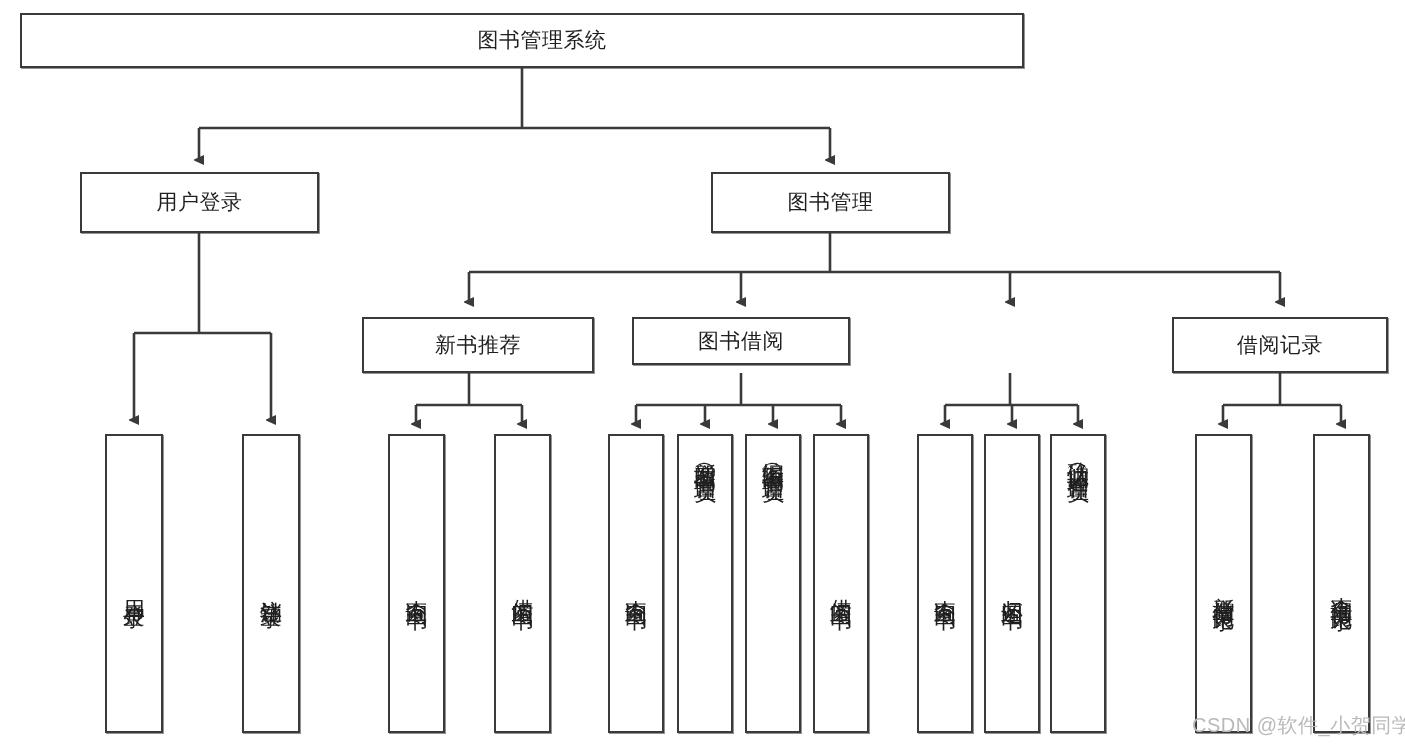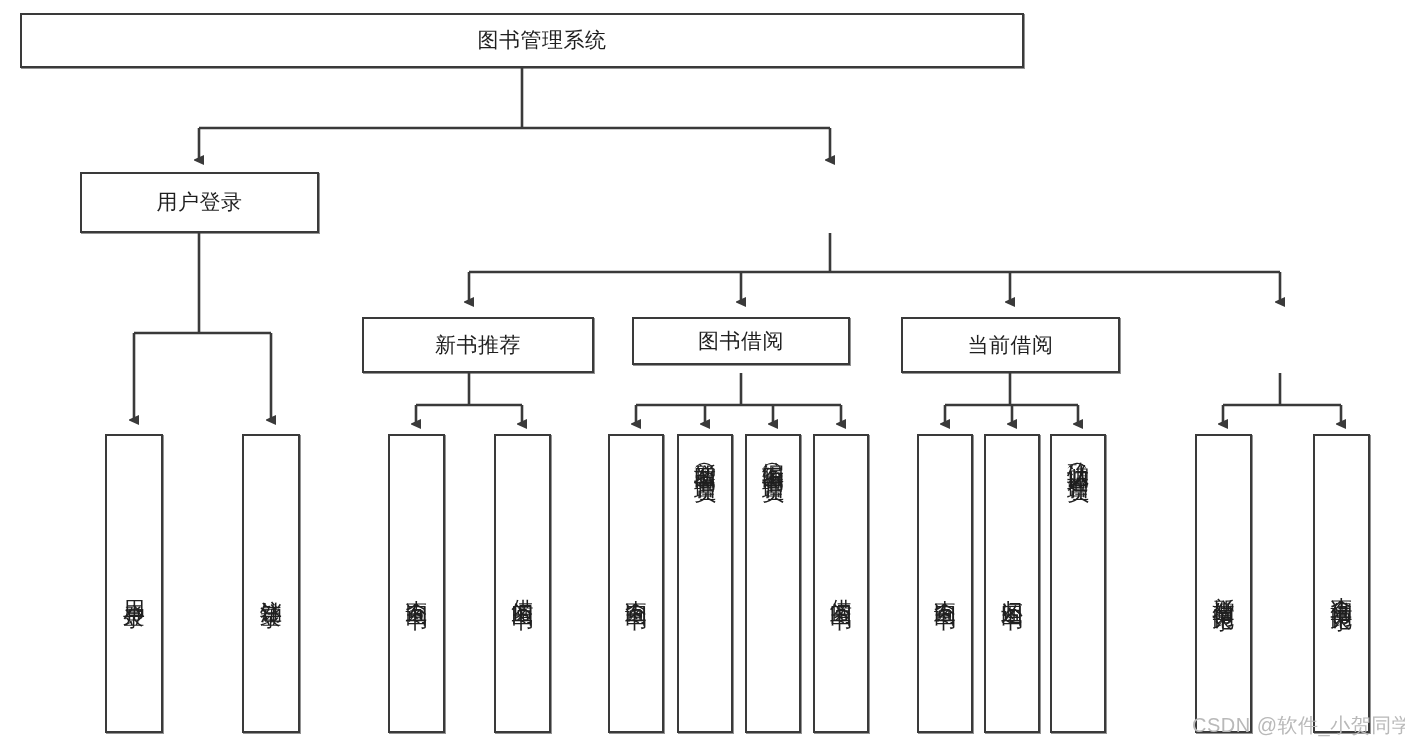--- a/index.html
+++ b/index.html
@@ -132,29 +132,32 @@
     </g>
   </svg>
 
   <div class="node root horiz" style="left:20px; top:13px; width:1004px; height:55px;padding-left:40px;">
     <span class="label">图书管理系统</span>
   </div>
 
   <div class="node horiz" style="left:80px; top:172px; width:239px; height:61px;">
     <span class="label">用户登录</span>
   </div>
+  <div class="node horiz" style="left:711px; top:172px; width:239px; height:61px;">
+    <span class="label">图书管理</span>
+  </div>
 
   <div class="node horiz" style="left:362px; top:317px; width:232px; height:56px;">
     <span class="label">新书推荐</span>
   </div>
   <div class="node horiz" style="left:632px; top:317px; width:218px; height:48px;">
     <span class="label">图书借阅</span>
   </div>
-  <div class="node horiz" style="left:901px; top:317px; width:219px; height:56px;">
-    <span class="label">当前借阅</span>
+  <div class="node horiz" style="left:1172px; top:317px; width:216px; height:56px;">
+    <span class="label">借阅记录</span>
   </div>
 
   <div class="node vert center" style="left:105px; top:434px; width:58px; height:299px;">
     <span class="label">用户登录</span>
   </div>
   <div class="node vert center" style="left:242px; top:434px; width:58px; height:299px;">
     <span class="label">注销登录</span>
   </div>
 
   <div class="node vert center" style="left:388px; top:434px; width:57px; height:299px;">

